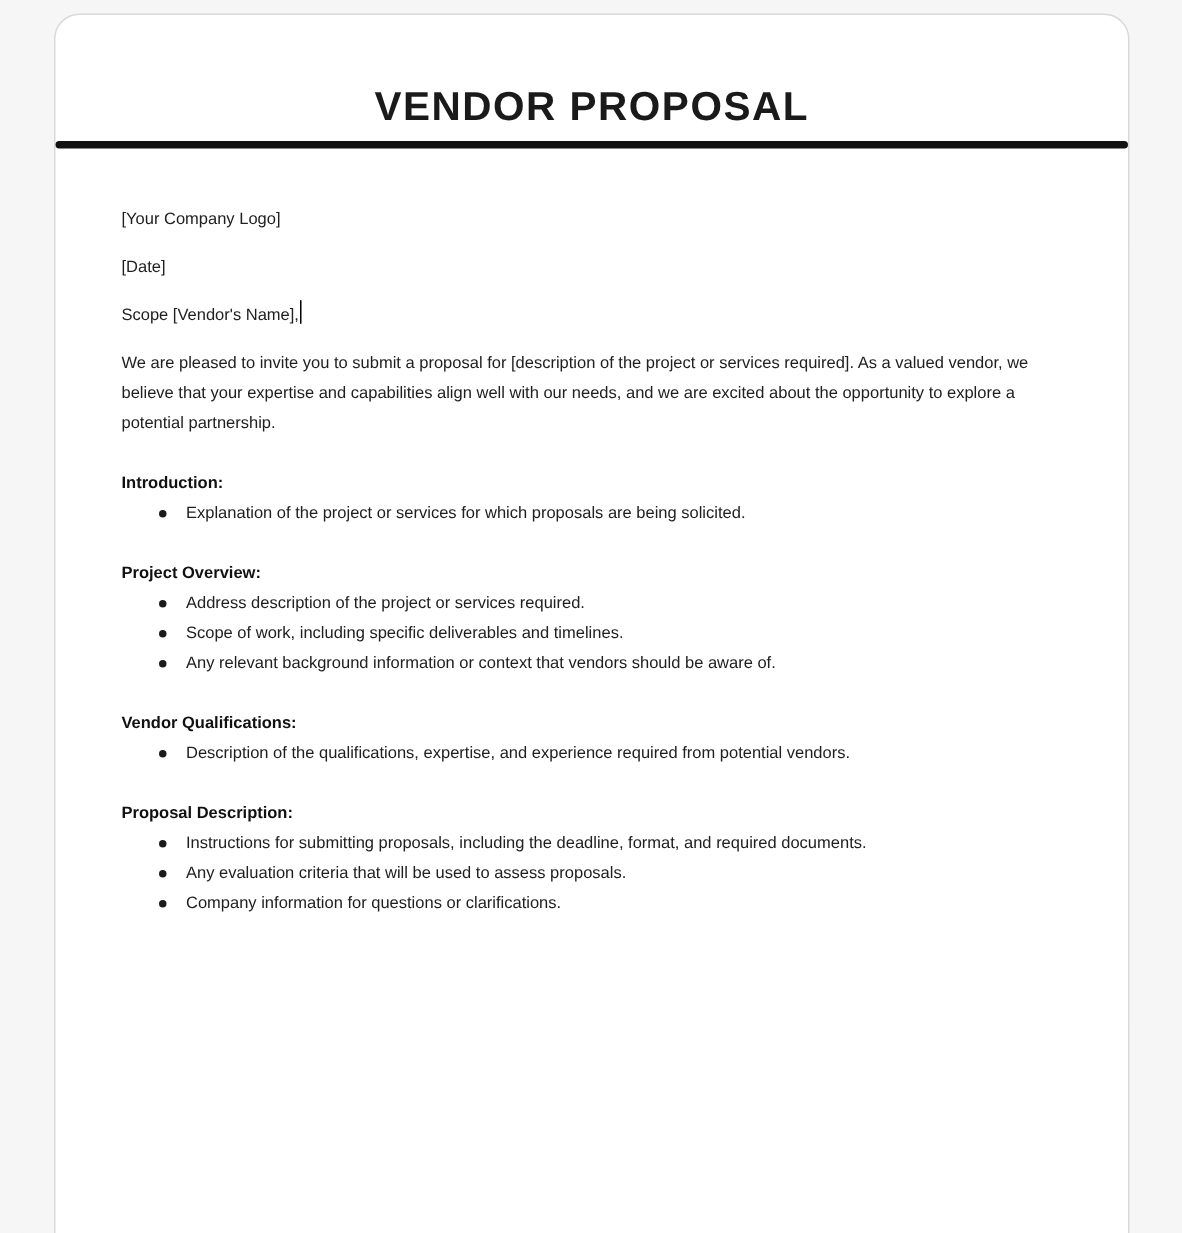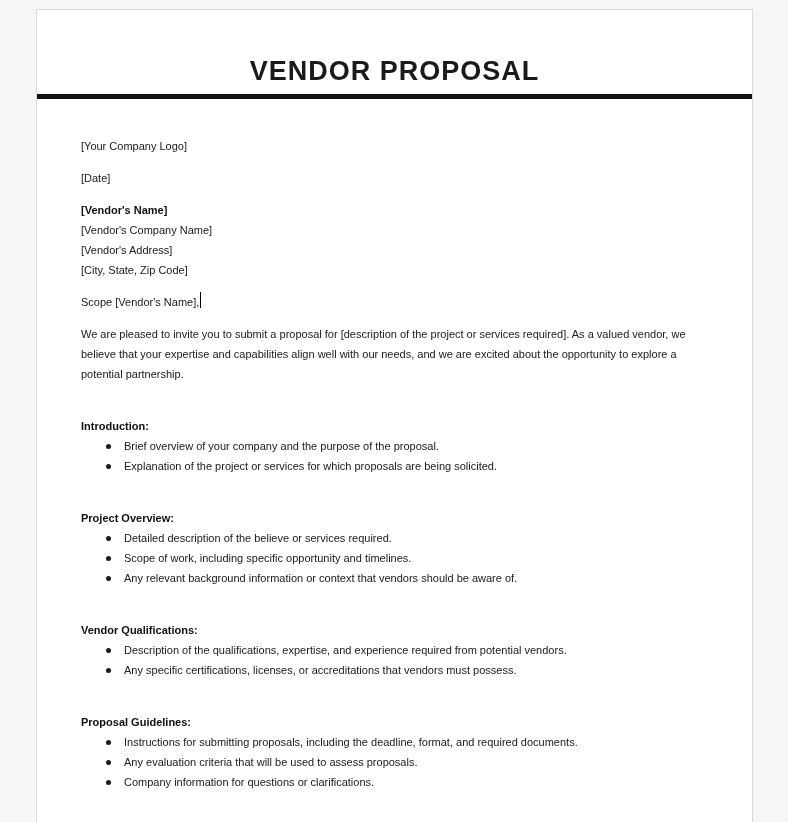--- a/index.html
+++ b/index.html
@@ -1,15 +1,15 @@
 <!DOCTYPE html>
 <html><head>
 <meta charset="utf-8">
 <style>
-  * { box-sizing: border-box; }
+  * { box-sizing: border-box; border-radius: 17px; }
   html, body {
     margin: 0; padding: 0;
     width: 788px; height: 822px;
     background: #f6f6f6;
     overflow: hidden;
     font-family: "Liberation Sans", sans-serif;
     color: #202020;
   }
   .canvas {
     position: relative;
@@ -44,21 +44,21 @@
   }
   .doc-body {
     padding: 37px 44px 0 44px;
     font-size: 11px;
     line-height: 20px;
   }
   .line { margin: 0; }
   .block { margin-top: 12px; }
   .bold { font-weight: 700; color: #111111; }
   .heading {
-    margin: 32px 0 0 0;
+    margin: 20px 0 0 0;
     font-weight: 700;
     color: #111111;
   }
   ul.bullets {
     margin: 0; padding: 0;
     list-style: none;
   }
   ul.bullets li {
     position: relative;
     padding-left: 43px;
@@ -89,51 +89,43 @@
       <h1 class="doc-title">VENDOR PROPOSAL</h1>
     </div>
     <div class="title-rule"></div>
 
     <div class="doc-body">
 
       <p class="line">[Your Company Logo]</p>
 
       <p class="line block">[Date]</p>
 
-      <div class="block">
-        <p class="line bold">[Vendor's Name]</p>
-        <p class="line">[Vendor's Company Name]</p>
-        <p class="line">[Vendor's Address]</p>
-        <p class="line">[City, State, Zip Code]</p>
-      </div>
 
       <p class="line block"><span>Scope [Vendor's Name],</span><span class="caret"></span></p>
 
       <p class="line block">We are pleased to invite you to submit a proposal for [description of the project or services required]. As a valued vendor, we believe that your expertise and capabilities align well with our needs, and we are excited about the opportunity to explore a potential partnership.</p>
 
       <p class="heading">Introduction:</p>
       <ul class="bullets">
-        <li>Brief overview of your company and the purpose of the proposal.</li>
         <li>Explanation of the project or services for which proposals are being solicited.</li>
       </ul>
 
       <p class="heading">Project Overview:</p>
       <ul class="bullets">
-        <li>Detailed description of the believe or services required.</li>
-        <li>Scope of work, including specific opportunity and timelines.</li>
+        <li>Address description of the project or services required.</li>
+        <li>Scope of work, including specific deliverables and timelines.</li>
         <li>Any relevant background information or context that vendors should be aware of.</li>
       </ul>
 
       <p class="heading">Vendor Qualifications:</p>
       <ul class="bullets">
         <li>Description of the qualifications, expertise, and experience required from potential vendors.</li>
-        <li>Any specific certifications, licenses, or accreditations that vendors must possess.</li>
       </ul>
 
-      <p class="heading">Proposal Guidelines:</p>
+      <p class="heading">Proposal Description:</p>
       <ul class="bullets">
         <li>Instructions for submitting proposals, including the deadline, format, and required documents.</li>
         <li>Any evaluation criteria that will be used to assess proposals.</li>
         <li>Company information for questions or clarifications.</li>
       </ul>
 
     </div>
   </div>
 </div>
 

